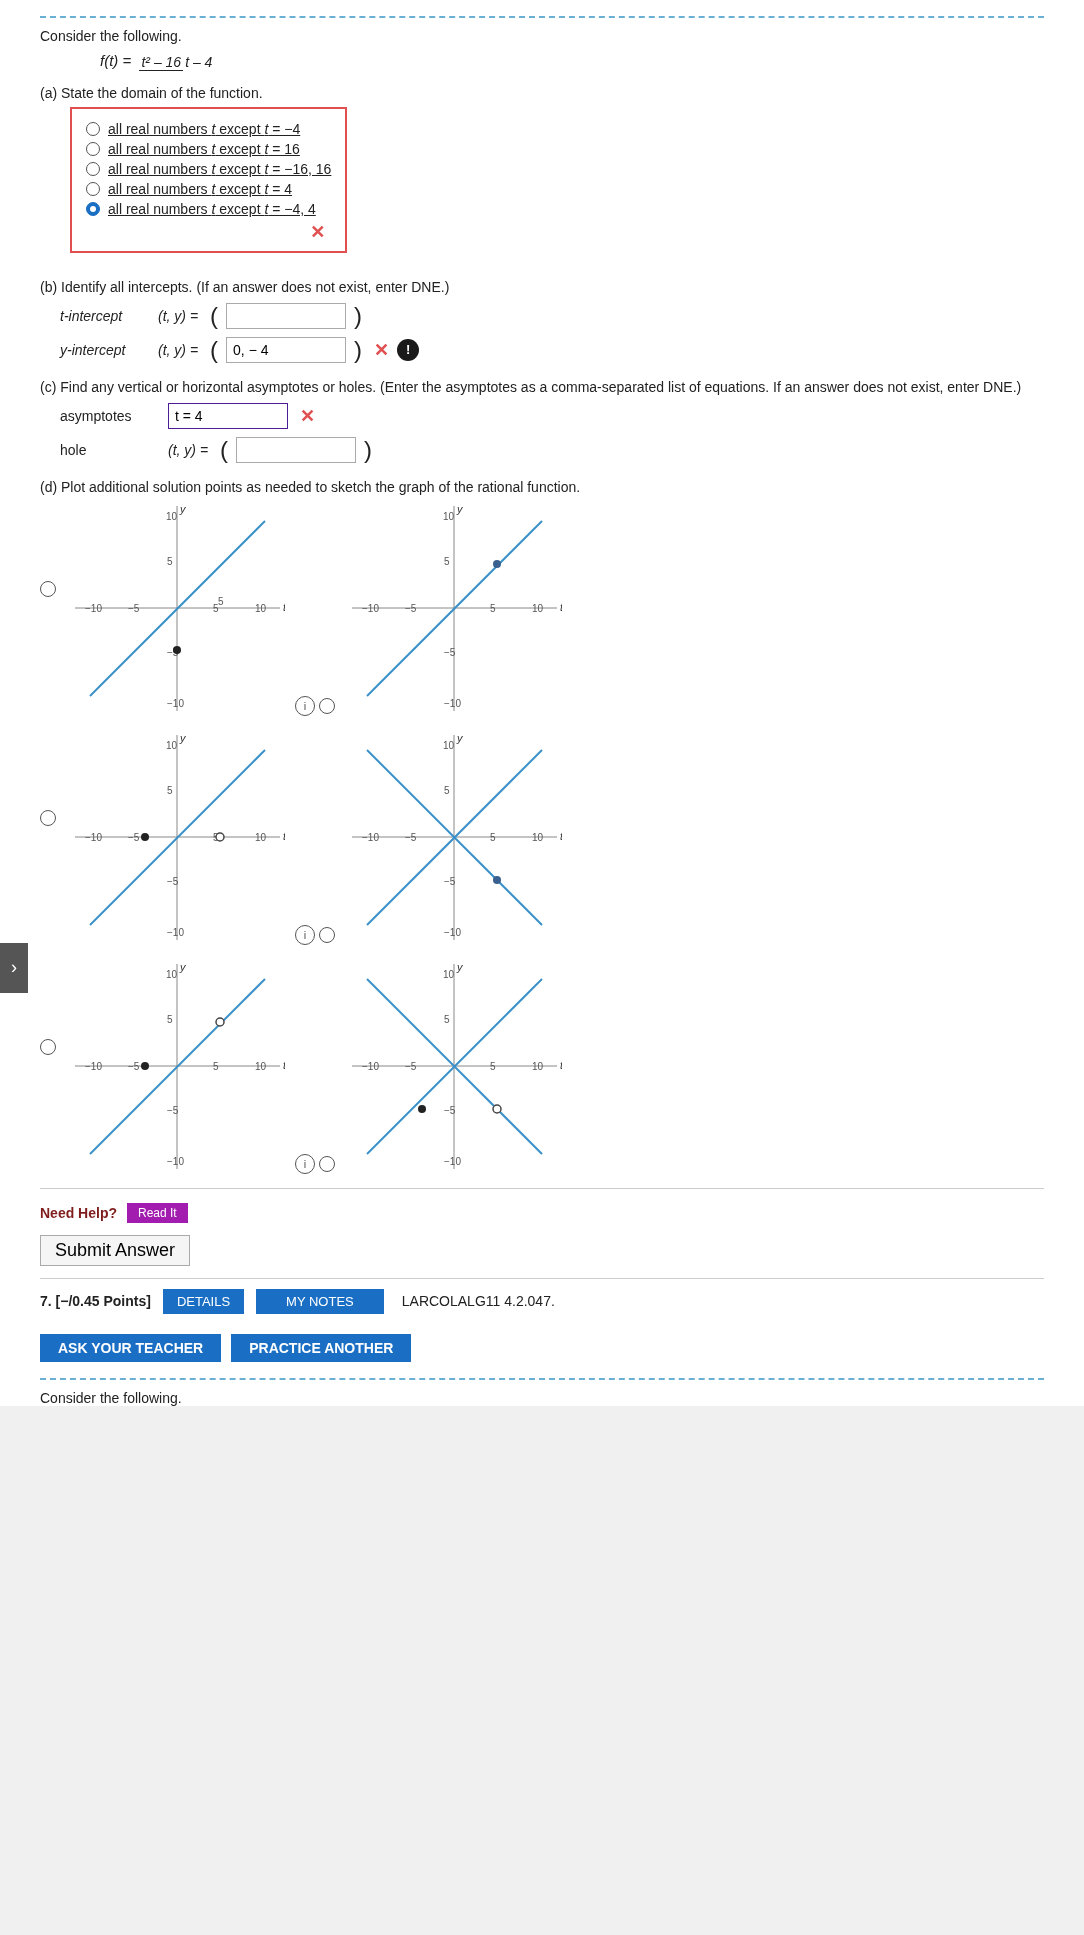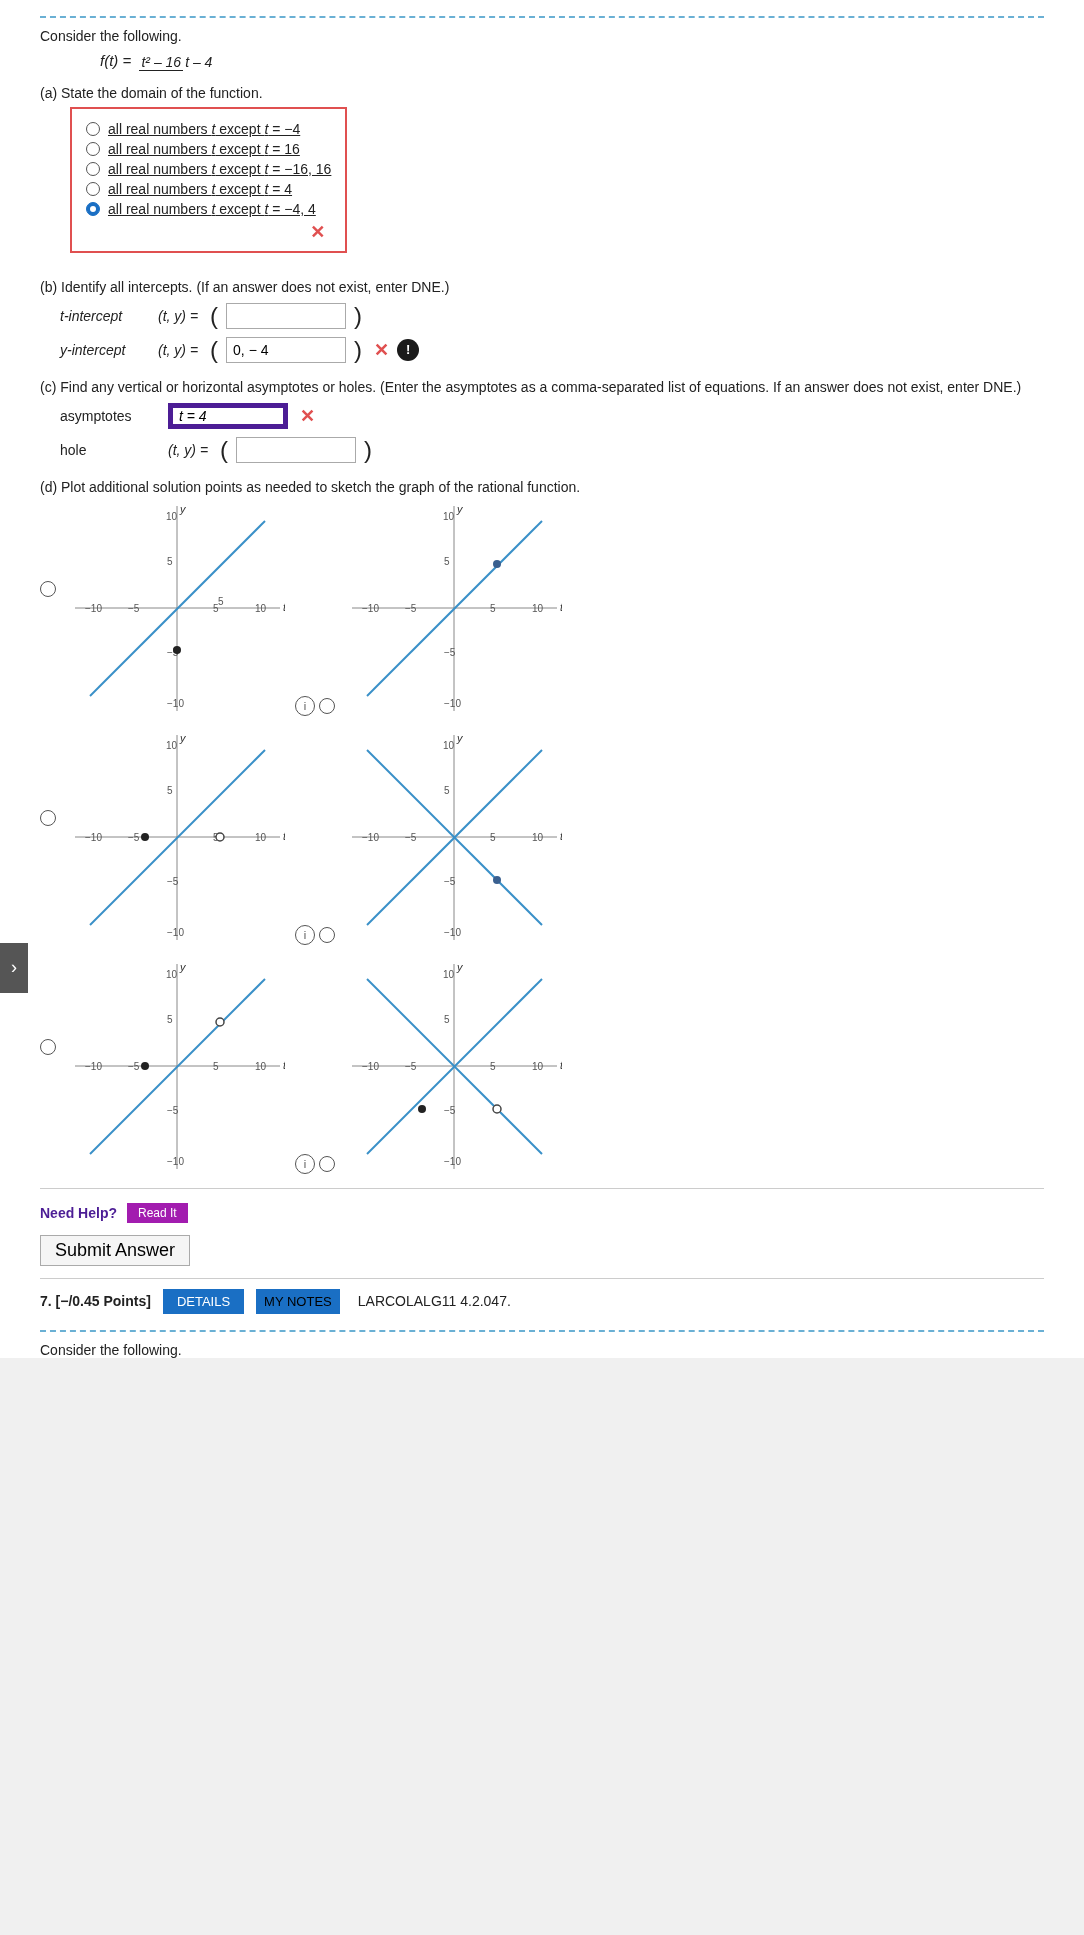--- a/index.html
+++ b/index.html
@@ -152,28 +152,27 @@
       display: flex;
       align-items: center;
       margin: 8px 0 8px 20px;
       gap: 8px;
       font-size: 14px;
     }
     .asym-label {
       width: 100px;
     }
     .input-box-wide {
-      border: 5px solid #4c1d95;
+      border: 1px solid #4c1d95;
       height: 26px;
       width: 120px;
       padding: 2px 6px;
       font-size: 14px;
       display: inline-block;
       background: #fff;
-      font-style: italic;
     }
     .graph-row {
       display: flex;
       gap: 10px;
       margin-bottom: 10px;
       justify-content: flex-start;
     }
     .graph-container {
       position: relative;
       display: flex;
@@ -193,21 +192,21 @@
       margin-top: 10px;
     }
     .need-help-row {
       display: flex;
       align-items: center;
       gap: 10px;
       margin-bottom: 12px;
     }
     .need-help-text {
       font-weight: bold;
-      color: #4c1d95;
+      color: #7f1d1d;
       font-size: 14px;
     }
     .read-it-btn {
       background: #a21caf;
       color: white;
       border: none;
       padding: 3px 11px;
       font-size: 12px;
       cursor: pointer;
     }
@@ -233,23 +232,23 @@
     .details-btn {
       background: #1a6fc4;
       color: white;
       border: none;
       padding: 5px 14px;
       font-size: 13px;
       cursor: pointer;
     }
     .notes-btn {
       background: #1a6fc4;
-      color: #000000;
+      color: #ffffff;
       border: none;
-      padding: 5px 8px;
+      padding: 5px 30px;
       font-size: 13px;
       cursor: pointer;
     }
     .larco-text {
       font-size: 14px;
       margin-left: 6px;
     }
     .action-bar {
       padding: 10px 0;
       display: flex;
@@ -600,19 +599,23 @@
 
   
   <div class="footer-bar">
     <span class="points-label">7.  [−/0.45 Points]</span>
     <button class="details-btn">DETAILS</button>
     <button class="notes-btn">MY NOTES</button>
     <span class="larco-text">LARCOLALG11 4.2.047.</span>
   </div>
 
   
+  <div class="action-bar">
+    <button class="ask-teacher-btn">ASK YOUR TEACHER</button>
+    <button class="practice-btn">PRACTICE ANOTHER</button>
+  </div>
 
   
   <div class="consider-bottom">
     <p>Consider the following.</p>
   </div>
 
 </div>
 
 </body></html>

